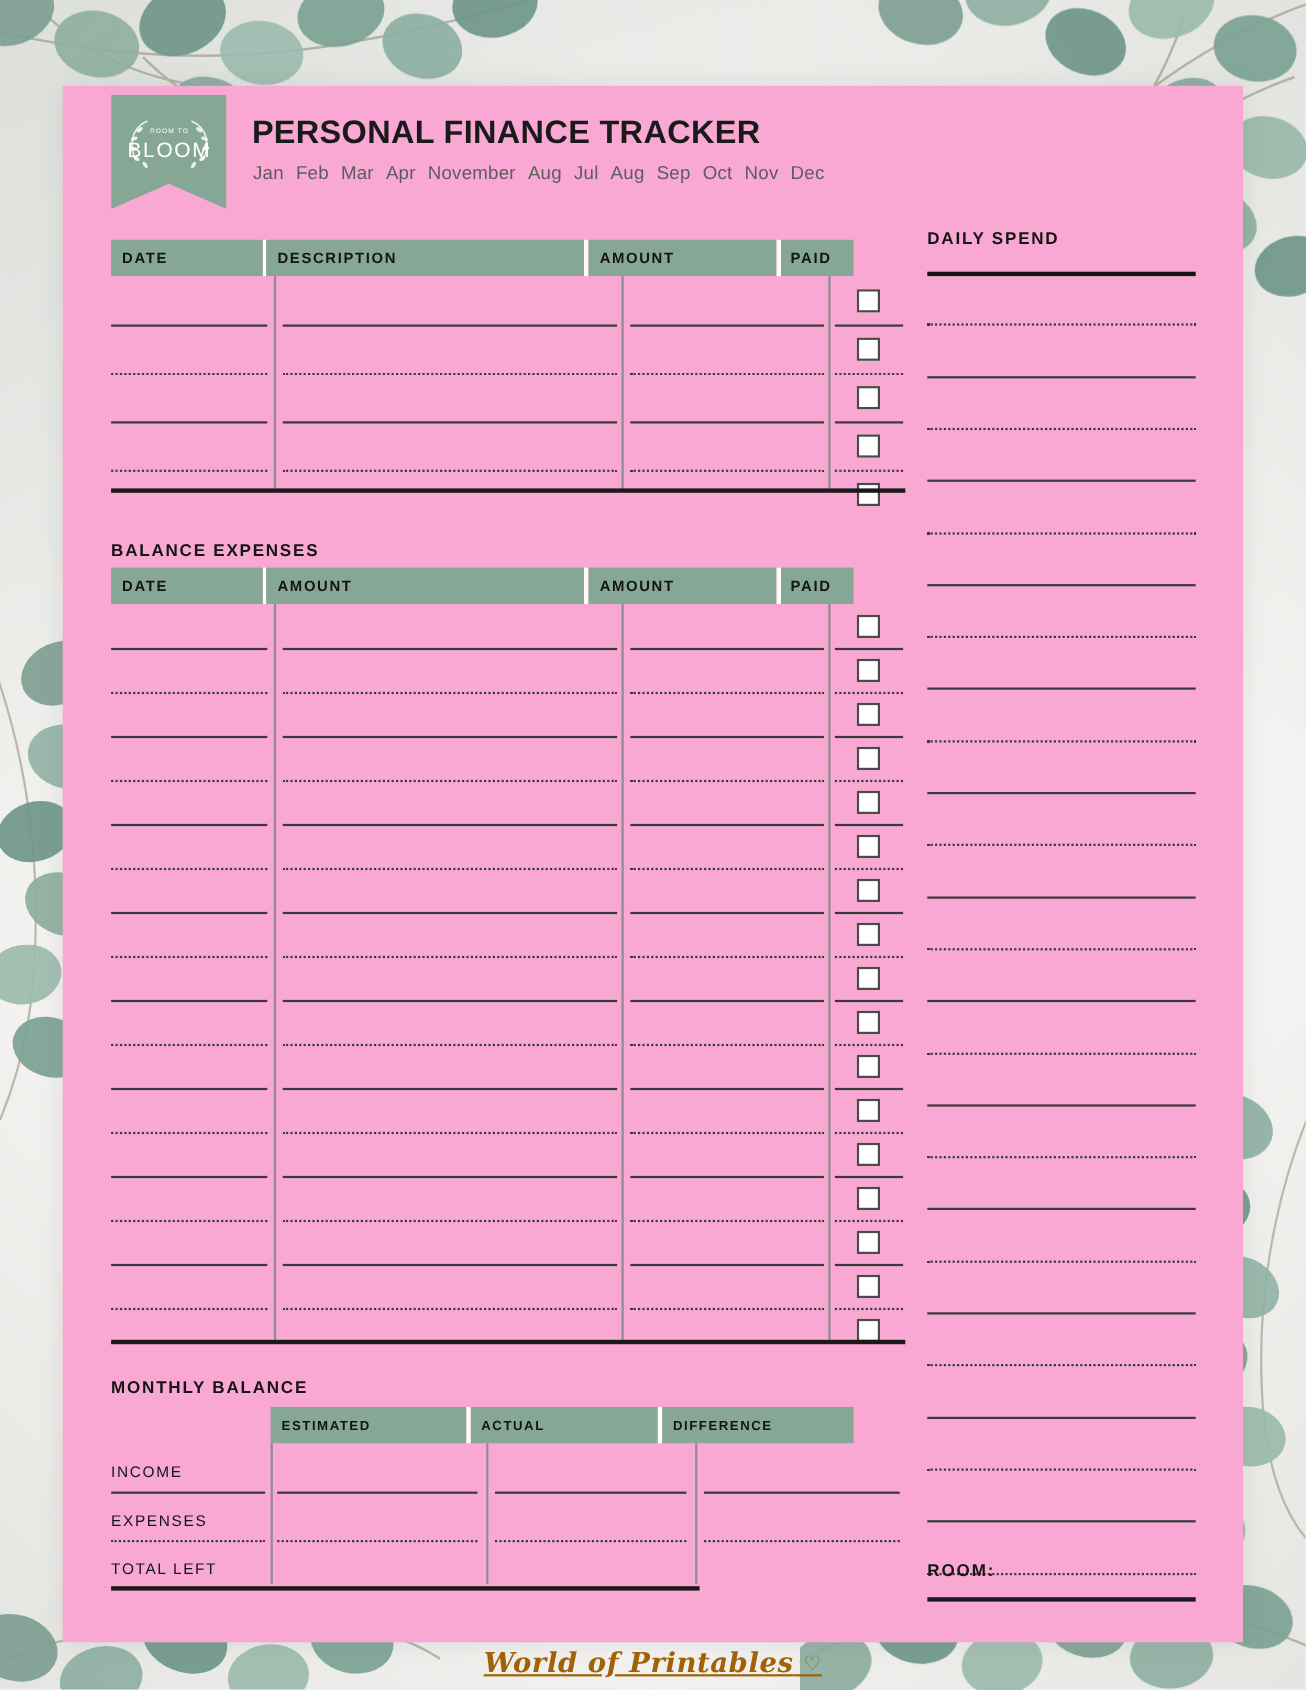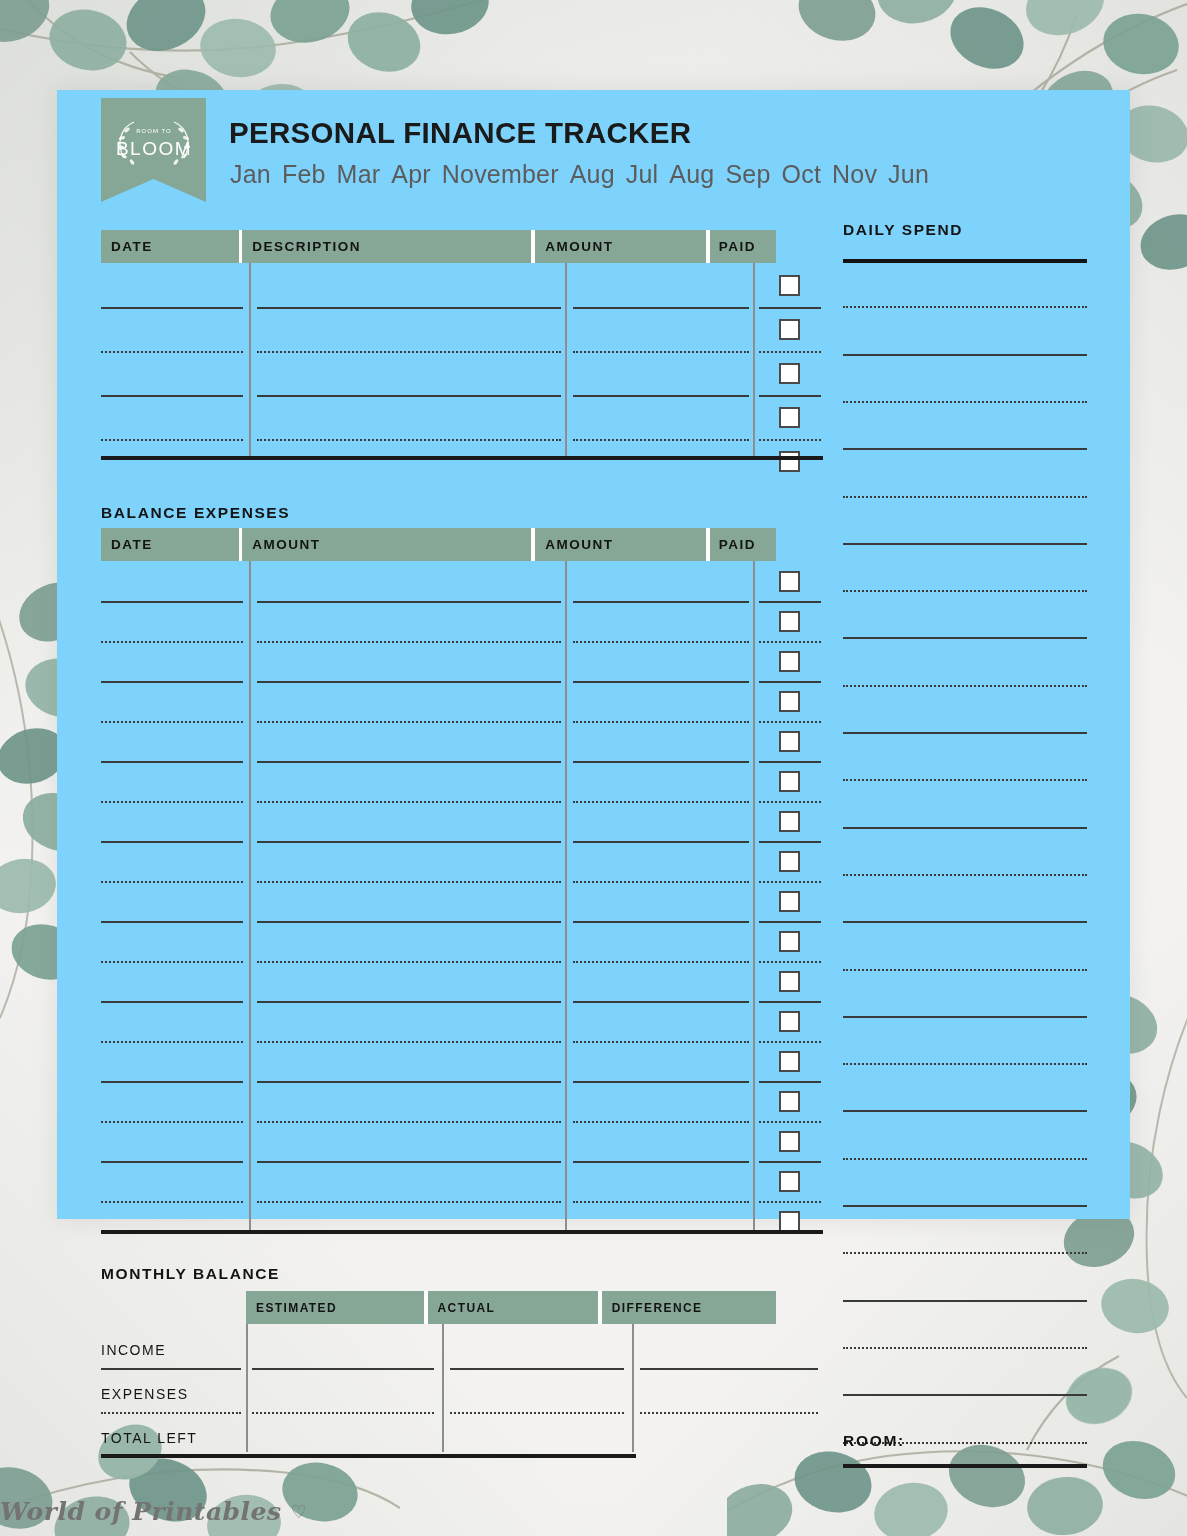--- a/index.html
+++ b/index.html
@@ -21,22 +21,22 @@
     background:linear-gradient(135deg, rgba(210,212,208,.55) 0%, rgba(255,255,255,0) 28%),
                linear-gradient(-135deg, rgba(205,208,203,.45) 0%, rgba(255,255,255,0) 26%),
                linear-gradient(45deg, rgba(205,208,203,.40) 0%, rgba(255,255,255,0) 24%),
                linear-gradient(-45deg, rgba(205,208,203,.40) 0%, rgba(255,255,255,0) 24%);
   }
   .leafsvg{position:absolute;pointer-events:none;}
 
   
   #page{
     position:absolute;
-    left:57px;top:90px;width:1073px;height:1129px;
-    background:#7dd3fc;
+    left:57px;top:78px;width:1073px;height:1415px;
+    background:#f9a8d4;
     box-shadow:0 0 22px rgba(120,125,120,.18);
   }
 
   
   #ribbon{
     position:absolute;left:44px;top:8px;width:105px;height:104px;
     background:var(--green);
     clip-path:polygon(0 0,100% 0,100% 100%,50% 78%,0 100%);
     display:flex;align-items:center;justify-content:center;
   }
@@ -44,21 +44,21 @@
 
   :root{ --green:#86a796; --ink:#1d1d1d; }
 
   #title{
     position:absolute;left:172px;top:26px;
     font-size:29.5px;font-weight:bold;letter-spacing:.3px;color:#1a1a1a;
     font-family:"Liberation Sans", sans-serif;
   }
   #months{
     position:absolute;left:173px;top:70px;
-    font-size:25px;color:#5c5c5c;letter-spacing:.2px;
+    font-size:17px;color:#5c5c5c;letter-spacing:.2px;
     display:flex;gap:11px;
   }
 
   
   .sect-title{
     font-size:15.5px;font-weight:bold;letter-spacing:1.6px;color:#141414;
   }
 
   
   .thead{display:flex;height:33px;margin-top:6px;}
@@ -98,24 +98,25 @@
   .bhead .cell{
     background:var(--green);display:flex;align-items:center;
     font-size:12px;font-weight:bold;letter-spacing:1.4px;color:#141414;
     padding-left:10px;box-sizing:border-box;height:33px;
   }
   .brow-label{
     position:absolute;font-size:14px;font-weight:normal;letter-spacing:1.5px;color:#141414;
   }
 
   #footer{
-    position:absolute;left:0;right:0;top:1497px;text-align:left;
-    font-size:25px;color:#737373;
+    position:absolute;left:0;right:0;top:1497px;text-align:center;
+    font-size:25px;color:#a16207;
     font-family:"DejaVu Serif", serif;font-style:italic;font-weight:bold;
     letter-spacing:.5px;
+    text-decoration:underline;
   }
   #footer .hrt{font-style:normal;font-size:18px;vertical-align:2px;}
 </style>
 </head>
 <body>
 
 <div id="backdrop"></div>
 <div id="vignette"></div>
 
 <svg class="leafsvg" style="left:-20px;top:-18px;width:520px;height:300px;" viewBox="0 0 520 300">
@@ -247,21 +248,21 @@
     <span>Feb</span>
     <span>Mar</span>
     <span>Apr</span>
     <span>November</span>
     <span>Aug</span>
     <span>Jul</span>
     <span>Aug</span>
     <span>Sep</span>
     <span>Oct</span>
     <span>Nov</span>
-    <span>Jun</span>
+    <span>Dec</span>
   </div>
 
   <div style="position:absolute;left:44px;top:134px;width:675px;">
 
     <div class="thead">
       <div class="cell" style="width:148px">DATE</div>
       <div class="gap"></div>
       <div class="cell" style="width:312px">DESCRIPTION</div>
       <div class="gap"></div>
       <div class="cell" style="width:184px">AMOUNT</div>

